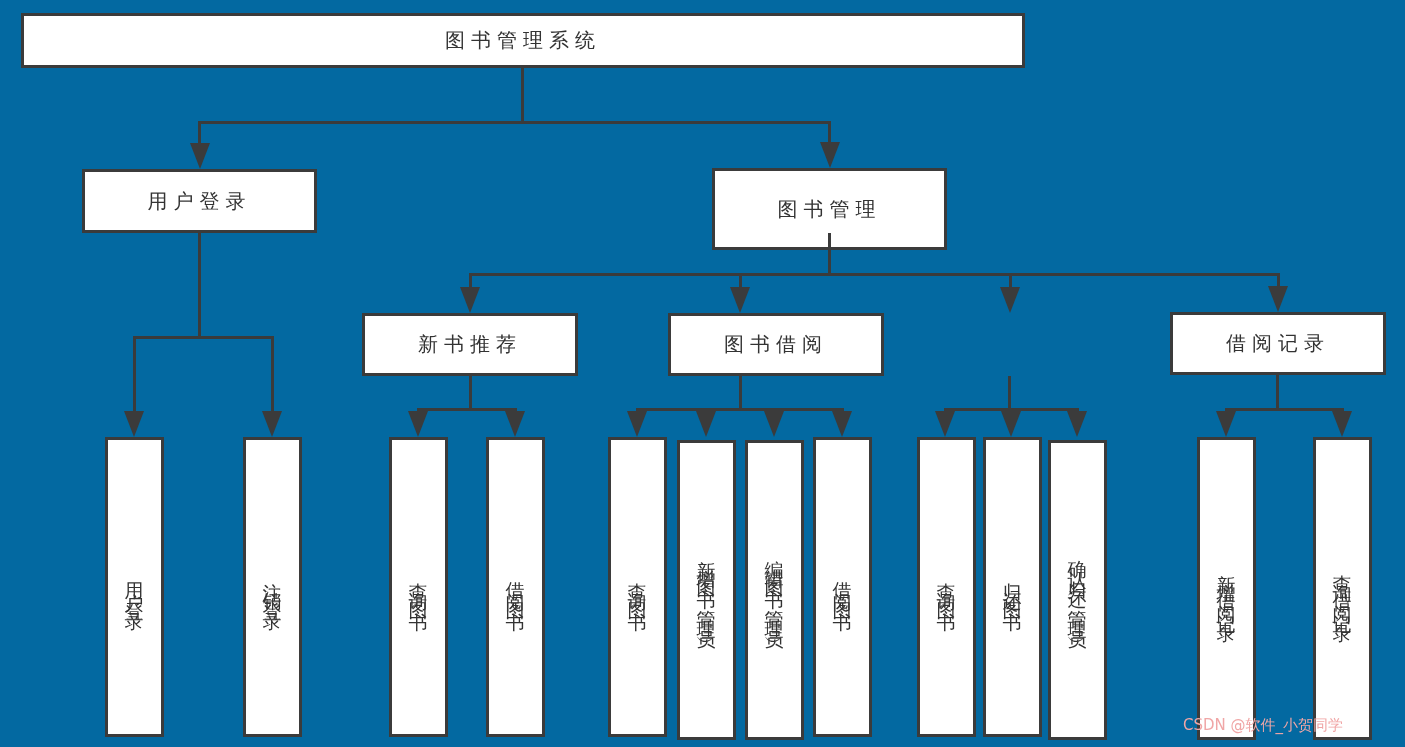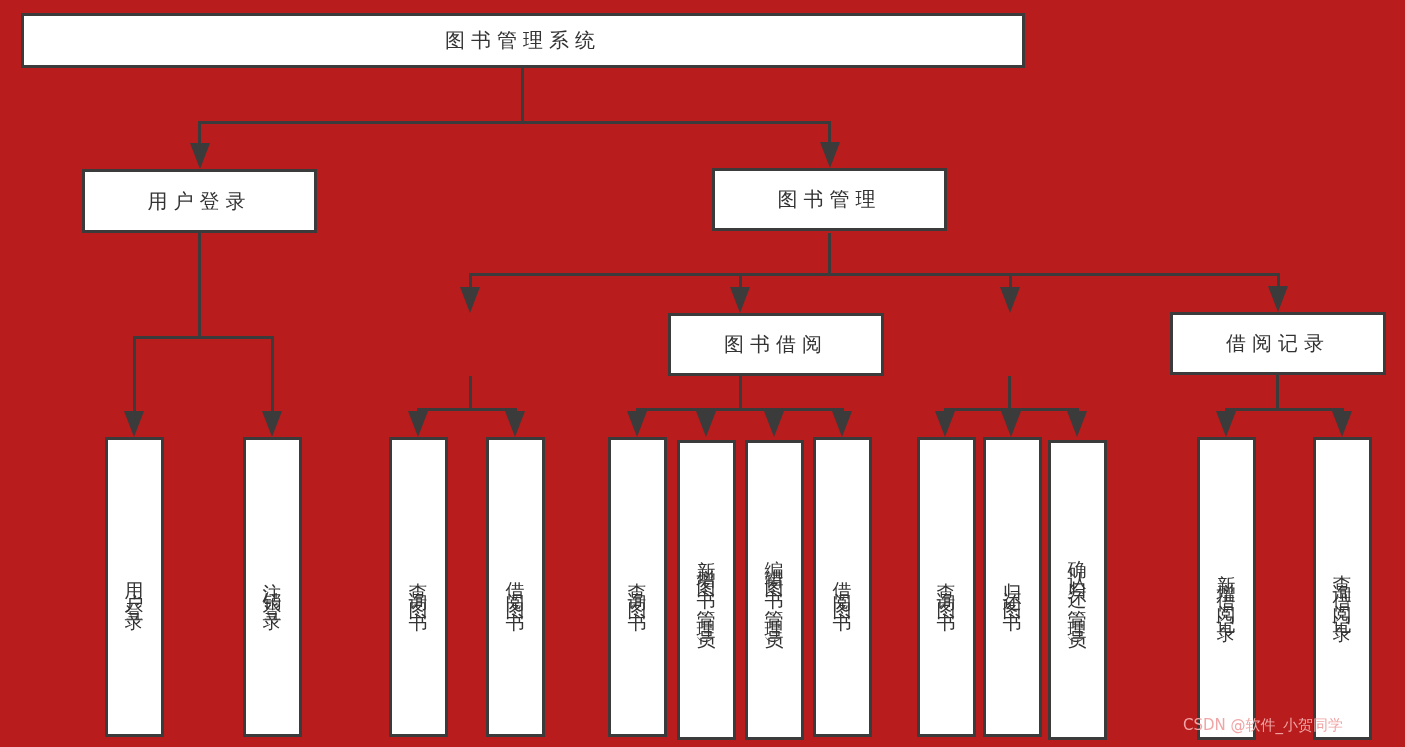--- a/index.html
+++ b/index.html
@@ -1,17 +1,17 @@
 <!DOCTYPE html>
 <html><head>
 <meta charset="utf-8">
 <style>
   html,body{margin:0;padding:0;background:#fff;}
   #canvas{
-    position:relative;width:1405px;height:747px;background:#b91c1c;overflow:hidden;
+    position:relative;width:1405px;height:747px;background:#0369a1;overflow:hidden;
     font-family:"DejaVu Sans","Liberation Sans",sans-serif;color:#333;
   }
   .hbox{
     position:absolute;box-sizing:border-box;border:3px solid #3b3b3b;background:#fff;
     display:flex;align-items:center;justify-content:center;
     font-size:20px;letter-spacing:6px;color:#333;white-space:nowrap;
   }
   .vbox{
     position:absolute;box-sizing:border-box;border:3px solid #3b3b3b;background:#fff;
     width:59px;height:300px;top:437px;
@@ -41,40 +41,41 @@
   <div class="hbox" style="left:21px;top:13px;width:1004px;height:55px;">图书管理系统</div>
 
   <div class="vline" style="left:521px;top:68px;height:53px;"></div>
   <div class="hline" style="left:198px;top:121px;width:633px;"></div>
   <div class="vline" style="left:198px;top:121px;height:24px;"></div>
   <div class="arrow" style="left:190px;top:143px;"></div>
   <div class="vline" style="left:828px;top:121px;height:23px;"></div>
   <div class="arrow" style="left:820px;top:142px;"></div>
 
   <div class="hbox" style="left:82px;top:169px;width:235px;height:64px;">用户登录</div>
-  <div class="hbox" style="left:712px;top:168px;width:235px;height:63px;">图书管理</div>
+  <div class="hbox" style="left:712px;top:168px;width:235px;height:82px;">图书管理</div>
 
   <div class="vline" style="left:198px;top:233px;height:103px;"></div>
   <div class="hline" style="left:133px;top:336px;width:141px;"></div>
   <div class="vline" style="left:133px;top:336px;height:76px;"></div>
   <div class="arrow" style="left:124px;top:411px;"></div>
   <div class="vline" style="left:271px;top:336px;height:76px;"></div>
   <div class="arrow" style="left:262px;top:411px;"></div>
 
   <div class="vline" style="left:828px;top:233px;height:40px;"></div>
   <div class="hline" style="left:470px;top:273px;width:810px;"></div>
   <div class="vline" style="left:469px;top:273px;height:16px;"></div>
   <div class="arrow" style="left:460px;top:287px;"></div>
   <div class="vline" style="left:739px;top:273px;height:16px;"></div>
   <div class="arrow" style="left:730px;top:287px;"></div>
   <div class="vline" style="left:1009px;top:273px;height:16px;"></div>
   <div class="arrow" style="left:1000px;top:287px;"></div>
   <div class="vline" style="left:1277px;top:273px;height:15px;"></div>
   <div class="arrow" style="left:1268px;top:286px;"></div>
 
+  <div class="hbox" style="left:362px;top:313px;width:216px;height:63px;">新书推荐</div>
   <div class="hbox" style="left:632px;top:313px;width:216px;height:63px;margin-left:36px;">图书借阅</div>
   <div class="hbox" style="left:1170px;top:312px;width:216px;height:63px;">借阅记录</div>
 
   <div class="vline" style="left:469px;top:376px;height:32px;"></div>
   <div class="hline" style="left:417px;top:408px;width:100px;"></div>
   <div class="vline" style="left:417px;top:408px;height:5px;"></div>
   <div class="arrow" style="left:408px;top:411px;"></div>
   <div class="vline" style="left:514px;top:408px;height:5px;"></div>
   <div class="arrow" style="left:505px;top:411px;"></div>
 

